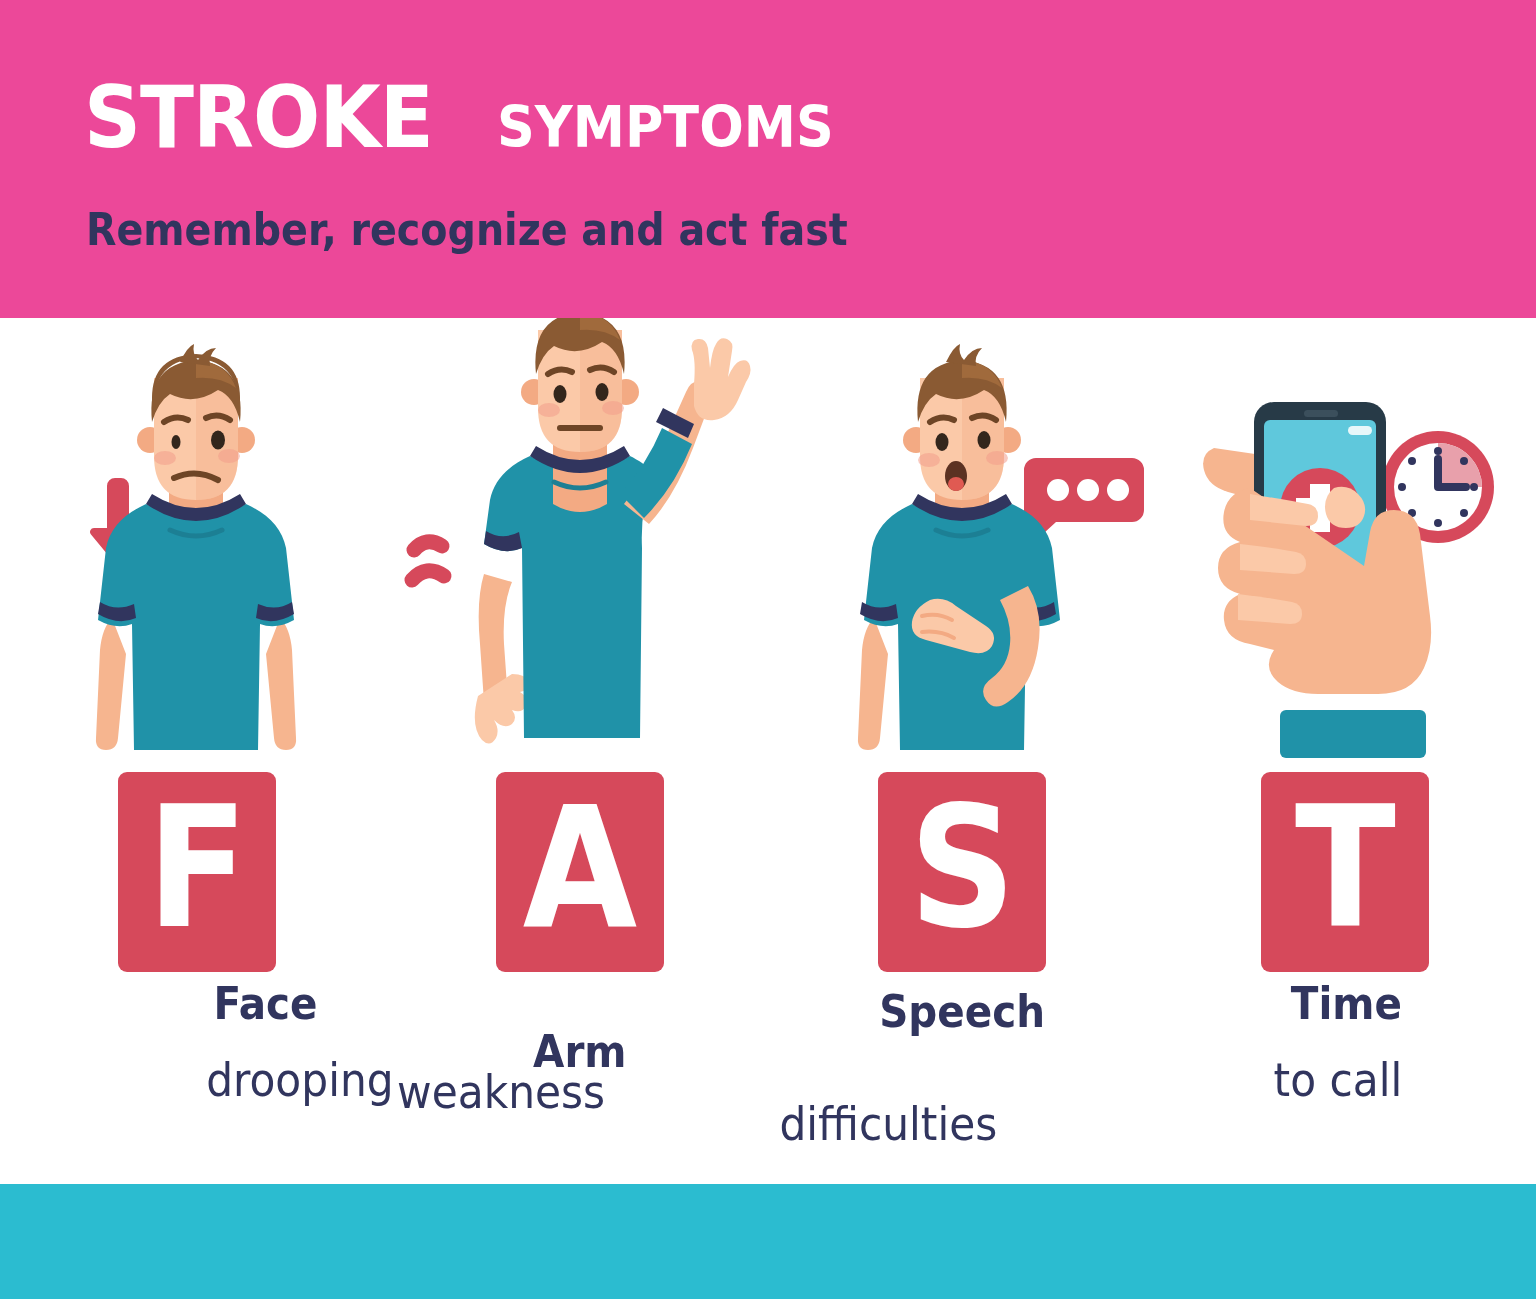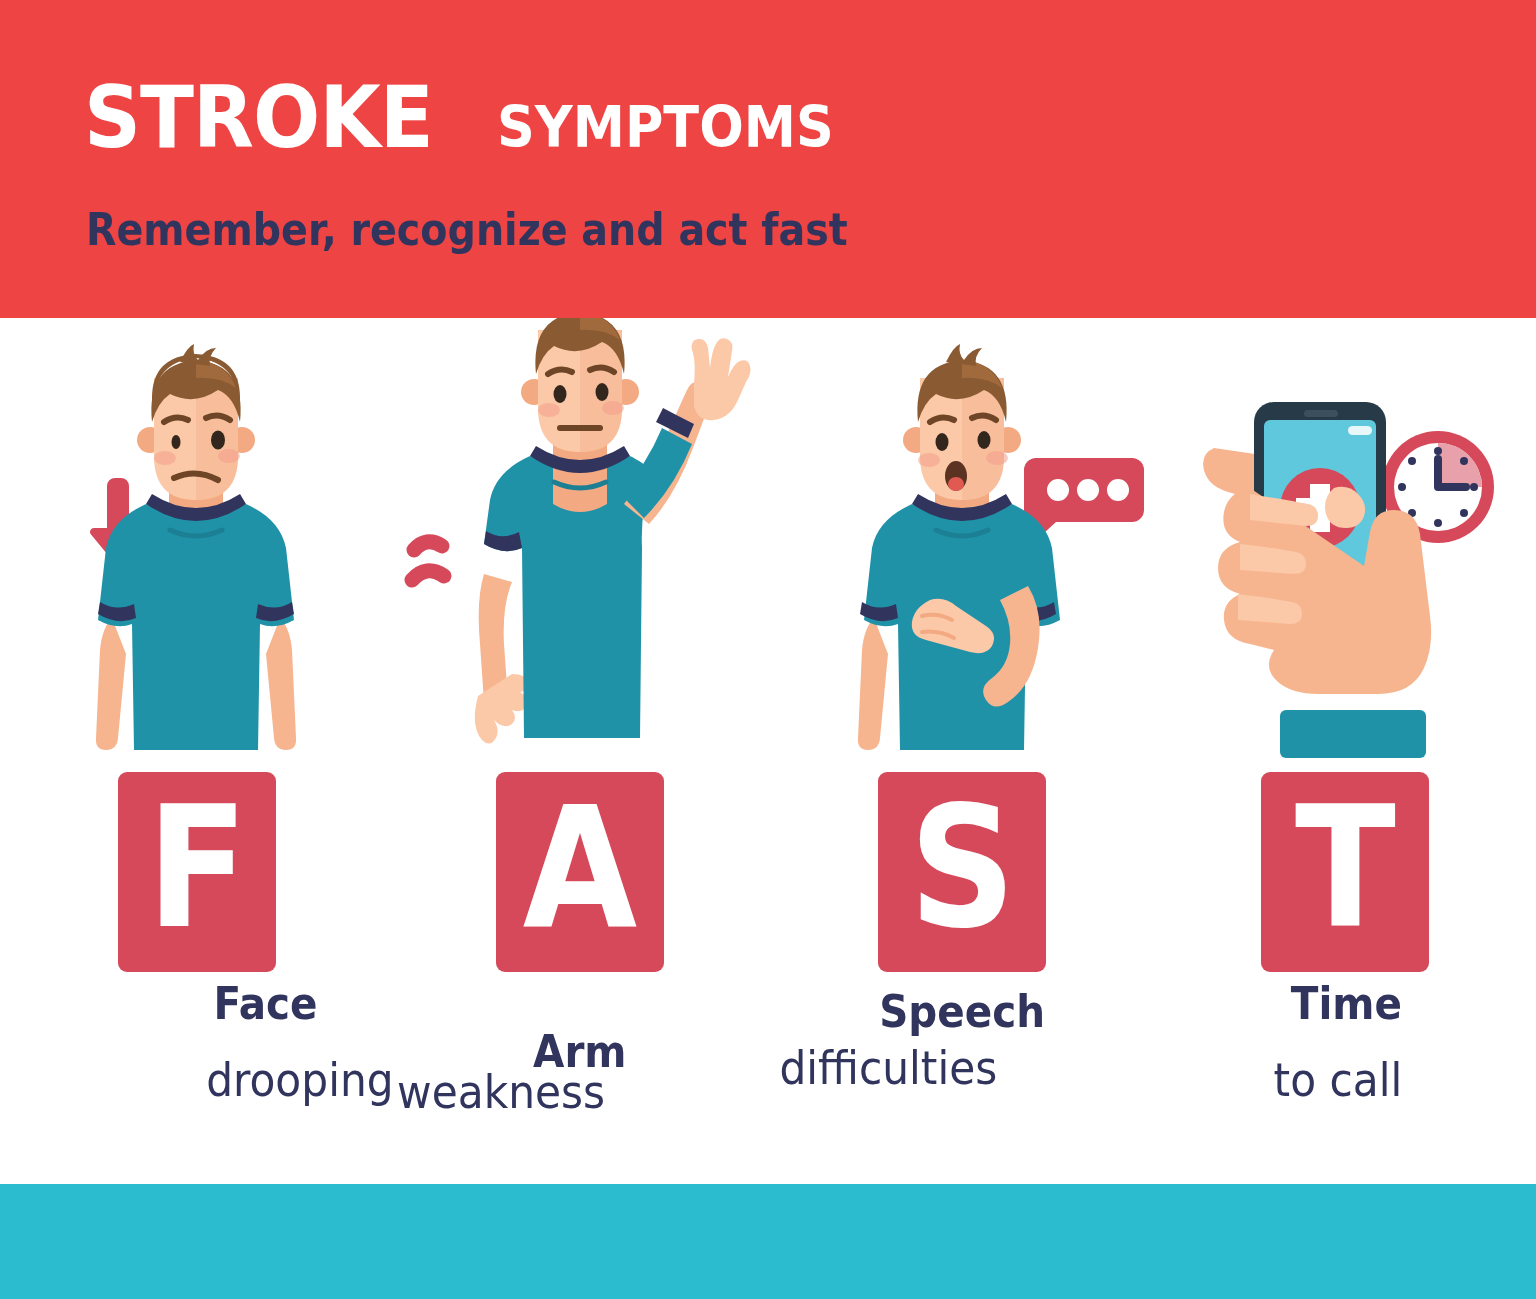--- a/index.html
+++ b/index.html
@@ -6,21 +6,21 @@
   body{
     width:1536px;height:1299px;position:relative;overflow:hidden;
     font-family:"Liberation Sans", sans-serif;
     background:#ffffff;
   }
   .canvas{position:absolute;inset:0;background:#ffffff;}
 
   
   .header-band{
     position:absolute;left:0;top:0;width:1536px;height:318px;
-    background:#ef4444;
+    background:#ec4899;
   }
   .title-row{
     position:absolute;left:84px;top:74px;
     display:flex;align-items:baseline;
   }
   .title-main{
     font-family:"DejaVu Sans", sans-serif;
     font-weight:bold;
     font-size:86px;
     line-height:86px;
@@ -118,21 +118,21 @@
     color:#31355e;
     display:inline-block;
     transform:scaleX(0.92);
   }
   
   .col-0 .cap-row{top:660px;text-align:center;padding-left:70px;}
   .col-0 .cap-row2{top:734px;text-align:right;padding-left:14px;}
   .col-1 .cap-row{top:708px;}
   .col-1 .cap-row2{top:746px;}
   .col-2 .cap-row{top:668px;text-decoration:underline;}
-  .col-2 .cap-row2{top:722px;}
+  .col-2 .cap-row2{top:778px;}
   .col-3 .cap-row{top:660px;text-align:left;padding-left:132px;}
   .col-3 .cap-row2{top:734px;text-align:left;padding-left:114px;}
 </style>
 </head>
 <body>
 
 <div class="canvas">
 
   <div class="header-band">
     <div class="title-row">

